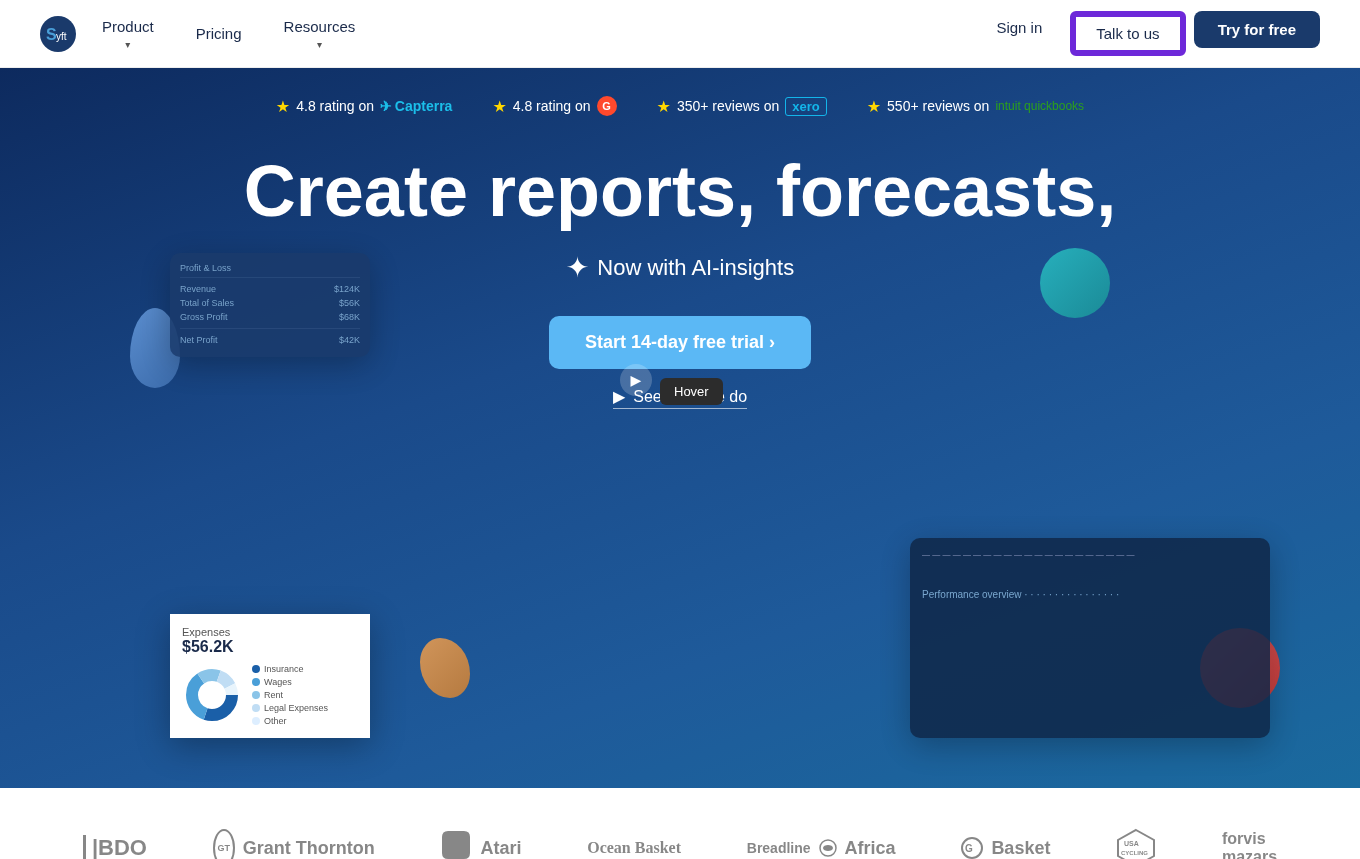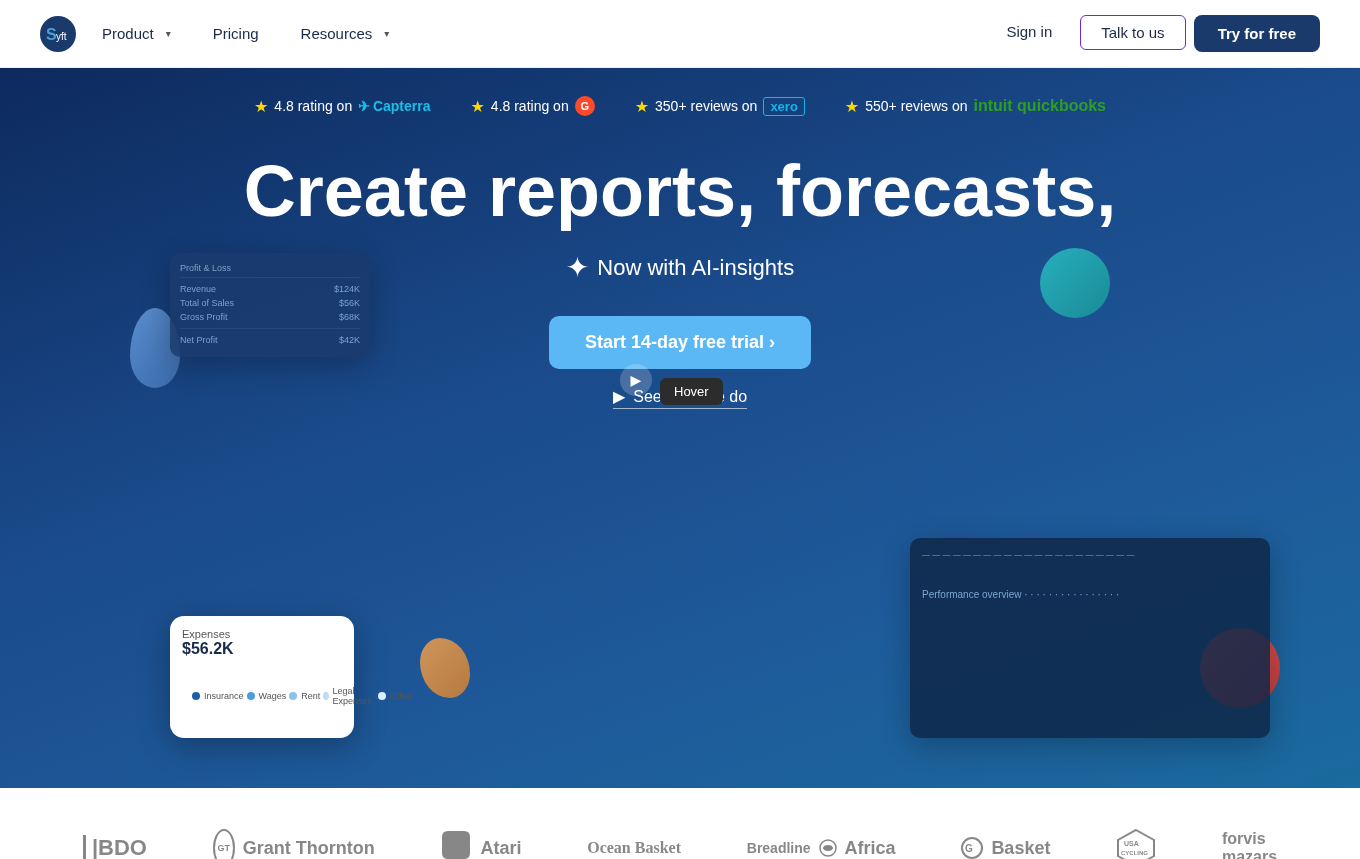--- a/index.html
+++ b/index.html
@@ -8,35 +8,36 @@
     
     nav {
       display: flex; align-items: center; justify-content: space-between;
       padding: 0 40px; height: 68px; background: #fff;
       border-bottom: 1px solid #eee; position: relative; z-index: 100;
     }
     .nav-logo { display: flex; align-items: center; gap: 6px; }
     .nav-logo-mark { width: 36px; height: 36px; }
     .nav-left { display: flex; align-items: center; gap: 10px; }
     .nav-item {
-      display: flex; align-items: center; gap: 12px;
+      display: flex; align-items: center; gap: 4px;
       padding: 8px 16px; font-size: 15px; font-weight: 500;
       color: #1a2a4a; cursor: pointer; border-radius: 6px;
       text-decoration: none;
+      flex-direction: column;
     }
     .nav-chevron { font-size: 10px; color: #555; }
     .nav-right { display: flex; align-items: flex-start; gap: 8px; }
     .nav-signin {
       padding: 8px 20px; font-size: 15px; font-weight: 500;
       color: #1a2a4a; cursor: pointer; text-decoration: none;
     }
     .nav-talk {
       padding: 8px 20px; font-size: 15px; font-weight: 500;
       color: #1a2a4a; cursor: pointer; border-radius: 6px;
-      border: 1px solid #6d28d9; background: #fff; text-decoration: none;
+      border: 6px solid #6d28d9; background: #fff; text-decoration: none;
     }
     .nav-try {
       padding: 10px 24px; font-size: 15px; font-weight: 600;
       color: #fff; background: #1a3a6b; border-radius: 8px;
       cursor: pointer; text-decoration: none; border: none;
     }
 
     
     .hero {
       background: linear-gradient(160deg, #0d2a5e 0%, #1a4a8a 40%, #1e5a9a 70%, #1a6a9e 100%);
@@ -49,21 +50,21 @@
       display: flex; align-items: center; gap: 40px;
       padding: 28px 0 0; flex-wrap: wrap; justify-content: center;
     }
     .rating-item {
       display: flex; align-items: center; gap: 6px;
       color: #fff; font-size: 14px; font-weight: 500;
     }
     .rating-star { color: #ffd700; font-size: 16px; }
     .rating-logo-g2 { background: #ff492c; color: #fff; border-radius: 50%; width: 20px; height: 20px; display: flex; align-items: center; justify-content: center; font-size: 11px; font-weight: 700; }
     .rating-logo-xero { color: #13b5ea; font-weight: 700; font-size: 13px; border: 1px solid #13b5ea; padding: 1px 6px; border-radius: 3px; }
-    .rating-logo-quickbooks { color: #2ca01c; font-size: 16px; font-weight: 700; }
+    .rating-logo-quickbooks { color: #2ca01c; font-size: 12px; font-weight: 400; }
 
     
     .hero-text {
       text-align: center; padding: 36px 40px 0; position: relative; z-index: 10;
     }
     .hero-headline {
       font-size: 72px; font-weight: 800; color: #fff; line-height: 1.1;
       max-width: 1100px;
     }
     .hero-ai {
@@ -129,31 +130,31 @@
       box-shadow: 0 8px 32px rgba(0,0,0,0.3);
       opacity: 0.85;
     }
     .widget-title { font-size: 9px; color: #8ab4d8; margin-bottom: 4px; }
     .widget-bars { display: flex; align-items: flex-end; gap: 3px; height: 50px; margin-top: 6px; }
     .widget-bar { background: #4a8ed8; border-radius: 2px 2px 0 0; width: 14px; }
     .widget-value { font-size: 13px; color: #fff; font-weight: 700; }
 
     .widget-expenses {
       position: absolute; left: 170px; bottom: 50px;
-      background: #fff; border-radius: 14px;
-      width: 184px; padding: 12px;
+      background: #fff; border-radius: 0;
+      width: 200px; padding: 12px;
       box-shadow: 0 8px 32px rgba(0,0,0,0.3);
     }
     .exp-title { font-size: 11px; color: #555; }
     .exp-amount { font-size: 16px; font-weight: 700; color: #1a2a4a; margin-bottom: 8px; }
     .exp-donut {
       display: flex; align-items: center; gap: 10px;
     }
     .donut-svg { width: 60px; height: 60px; }
-    .exp-legend { font-size: 9px; color: #555; display: flex; flex-direction: row; gap: 3px; }
+    .exp-legend { font-size: 9px; color: #555; display: flex; flex-direction: column; gap: 3px; }
     .legend-item { display: flex; align-items: center; gap: 4px; }
     .legend-dot { width: 8px; height: 8px; border-radius: 50%; }
 
     .widget-chart-right {
       position: absolute; right: 90px; bottom: 50px;
       background: #0f2748; border-radius: 10px;
       width: 360px; height: 200px; padding: 12px;
       box-shadow: 0 8px 32px rgba(0,0,0,0.3);
       opacity: 0.85;
     }

